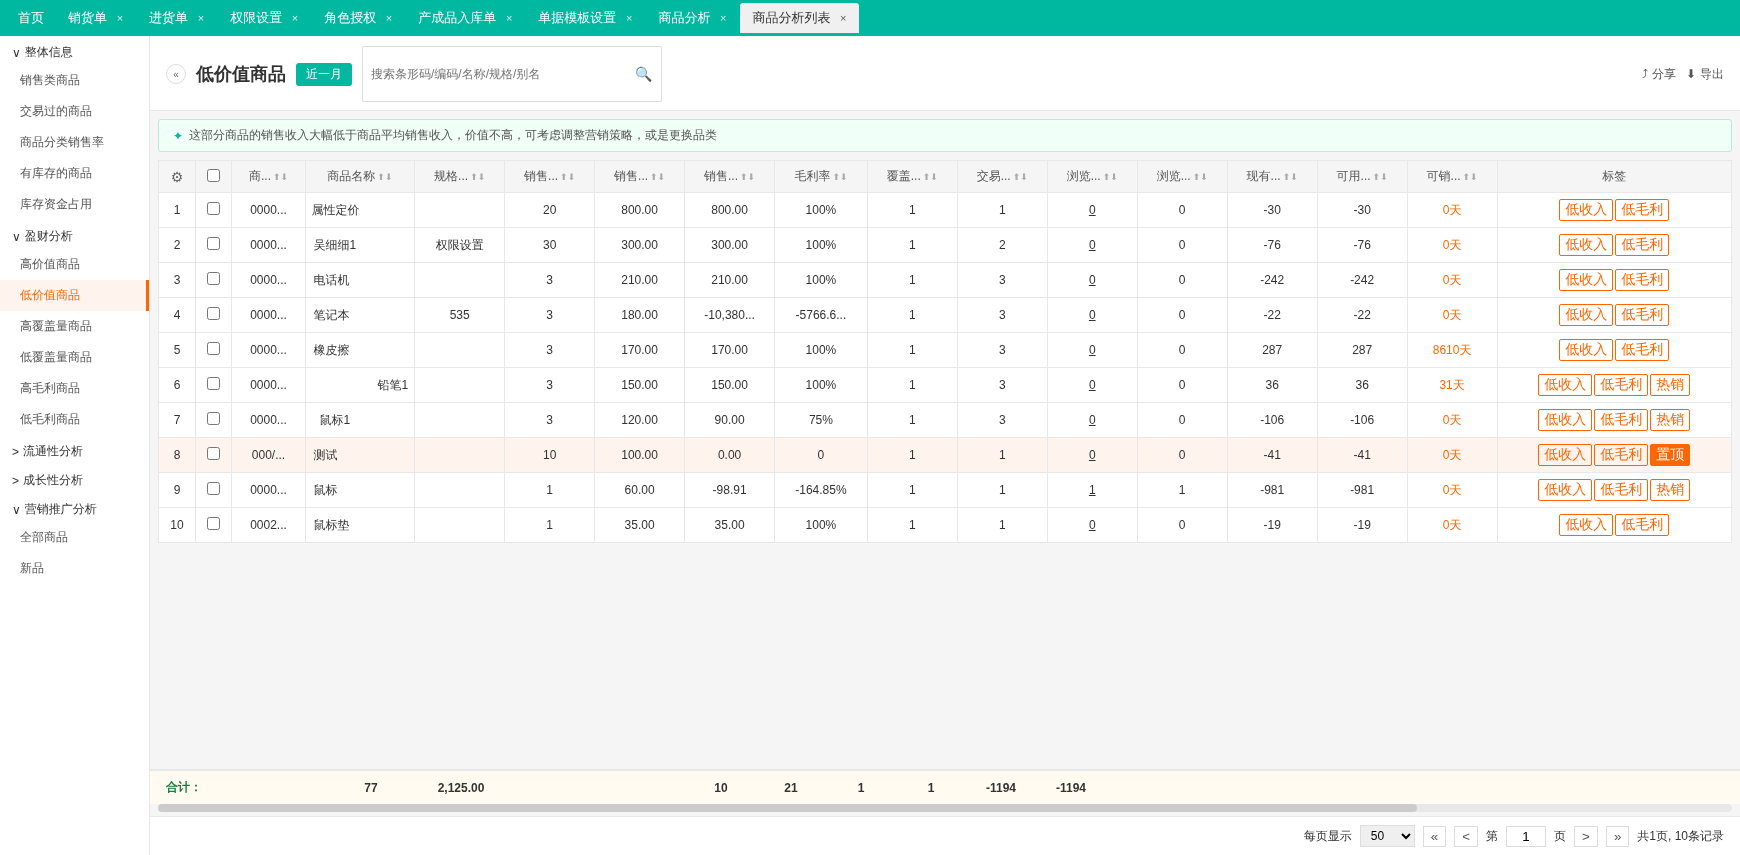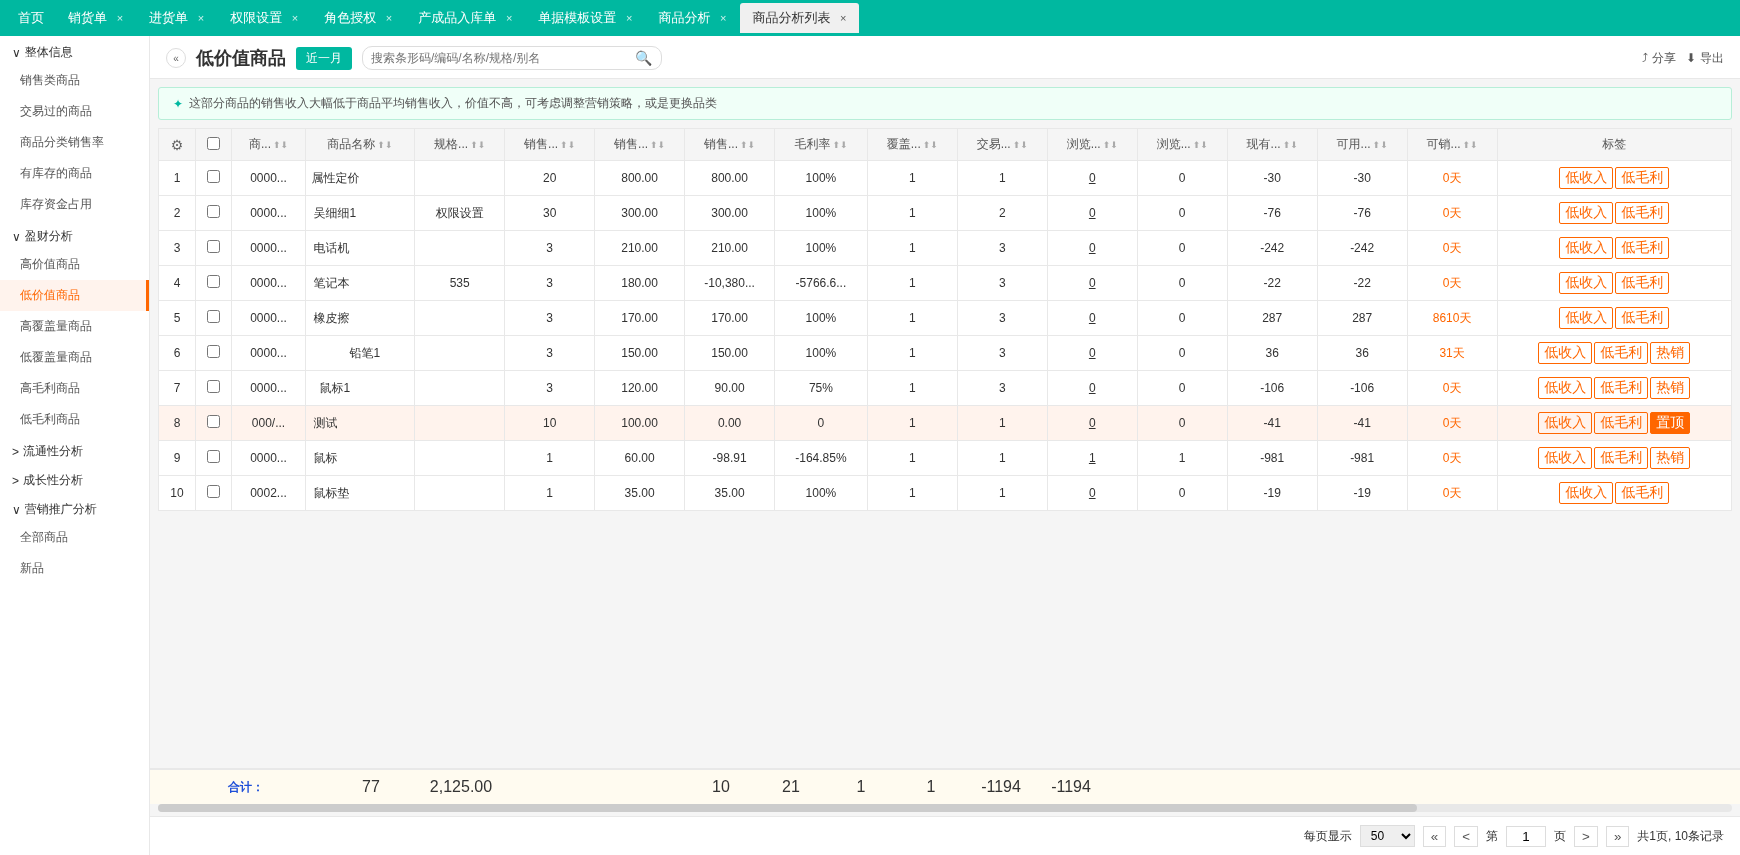--- a/index.html
+++ b/index.html
@@ -21,21 +21,21 @@
     .sidebar-item { padding: 7px 12px 7px 20px; color: #555; cursor: pointer; font-size: 12px; }
     .sidebar-item.active { background: #fff3ed; color: #ff6600; border-right: 3px solid #ff6600; }
 
     
     .main { flex: 1; display: flex; flex-direction: column; background: #f5f5f5; overflow: hidden; }
 
     
     .page-header { background: white; padding: 10px 16px 8px; display: flex; align-items: center; gap: 10px; border-bottom: 1px solid #e8e8e8; }
     .page-title { font-size: 18px; font-weight: bold; color: #333; }
     .filter-btn { background: #00b8a0; color: white; border: none; padding: 3px 10px; border-radius: 3px; font-size: 12px; cursor: pointer; }
-    .search-box { display: flex; align-items: center; border: 1px solid #ddd; border-radius: 10px; padding: 3px 8px; flex: 1; max-width: 300px; }
+    .search-box { display: flex; align-items: center; border: 1px solid #ddd; border-radius: 1px; padding: 19px 8px; flex: 1; max-width: 300px; }
     .search-box input { border: none; outline: none; font-size: 12px; flex: 1; }
     .search-icon { color: #ff6600; font-size: 14px; }
     .header-actions { margin-left: auto; display: flex; gap: 10px; }
     .action-btn { color: #555; font-size: 12px; cursor: pointer; display: flex; align-items: center; gap: 4px; }
 
     
     .collapse-btn { width: 20px; height: 20px; border: 1px solid #ddd; border-radius: 50%; display: flex; align-items: center; justify-content: center; cursor: pointer; font-size: 10px; color: #666; background: white; flex-shrink: 0; }
 
     
     .alert-bar { background: #f0fff8; border: 1px solid #b7eed8; color: #555; padding: 7px 14px; font-size: 12px; margin: 8px; border-radius: 3px; display: flex; align-items: center; gap: 6px; }
@@ -52,21 +52,21 @@
     .data-table tr.highlighted { background: #fff3ed; }
     .tag { display: inline-block; padding: 1px 5px; border-radius: 2px; font-size: 14px; margin: 0 1px; }
     .tag-orange { color: #ff6600; border: 1px solid #ff6600; }
     .tag-green-fill { background: #ff6600; color: white; border: 1px solid #ff6600; }
     .tag-days { color: #ff6600; }
     .link-underline { text-decoration: underline; cursor: pointer; color: #333; }
     .gear-icon { color: #666; cursor: pointer; font-size: 14px; }
     
     
     .total-bar { background: #fffbf0; border-top: 2px solid #e8e8e8; padding: 8px 16px; display: flex; align-items: center; font-size: 12px; }
-    .total-label { font-weight: bold; color: #1d4ed8; width: 160px; text-align: center; }
+    .total-label { font-weight: bold; color: #15803d; width: 160px; }
 
     
     .footer { background: white; border-top: 1px solid #e8e8e8; padding: 8px 16px; display: flex; align-items: center; justify-content: flex-end; gap: 8px; font-size: 12px; }
     .page-size-select { border: 1px solid #ddd; padding: 2px 6px; font-size: 12px; }
     .page-btn { border: 1px solid #ddd; background: white; padding: 2px 7px; cursor: pointer; color: #555; }
     .page-input { border: 1px solid #ddd; width: 40px; text-align: center; padding: 2px; }
 
     
     .bottom-scroll { height: 8px; background: #e8e8e8; margin: 0 8px 4px; border-radius: 4px; }
     .bottom-scroll-thumb { height: 8px; width: 80%; background: #ccc; border-radius: 4px; }
@@ -347,21 +347,21 @@
     <td>0</td>
     <td>287</td>
     <td>287</td>
     <td><span class="tag-days">8610天</span></td>
     <td><span class="tag tag-orange">低收入</span><span class="tag tag-orange">低毛利</span></td>
   </tr>
             <tr>
     <td>6</td>
     <td><input type="checkbox" style=""></td>
     <td>0000...</td>
-    <td style="text-align:center;padding-left:16px;">铅笔1</td>
+    <td style="text-align:right;padding-left:16px;">铅笔1</td>
     <td></td>
     <td>3</td>
     <td>150.00</td>
     <td>150.00</td>
     <td>100%</td>
     <td>1</td>
     <td>3</td>
     <td><span class="link-underline">0</span></td>
     <td>0</td>
     <td>36</td>
@@ -444,21 +444,21 @@
     <td>-19</td>
     <td><span class="tag-days">0天</span></td>
     <td><span class="tag tag-orange">低收入</span><span class="tag tag-orange">低毛利</span></td>
   </tr>
           </tbody>
       </table>
     </div>
 
     <div class="total-bar">
       <div class="total-label">合计：</div>
-      <div style="display:flex;gap:0;flex:1;font-size:16px;">
+      <div style="display:flex;gap:0;flex:1;font-size:12px;font-weight:bold;">
         <div style="width:90px;text-align:center;">77</div>
         <div style="width:90px;text-align:center;">2,125.00</div>
         <div style="width:90px;text-align:center;"></div>
         <div style="width:90px;text-align:center;"></div>
         <div style="width:70px;text-align:center;">10</div>
         <div style="width:70px;text-align:center;">21</div>
         <div style="width:70px;text-align:center;">1</div>
         <div style="width:70px;text-align:center;">1</div>
         <div style="width:70px;text-align:center;">-1194</div>
         <div style="width:70px;text-align:center;">-1194</div>

